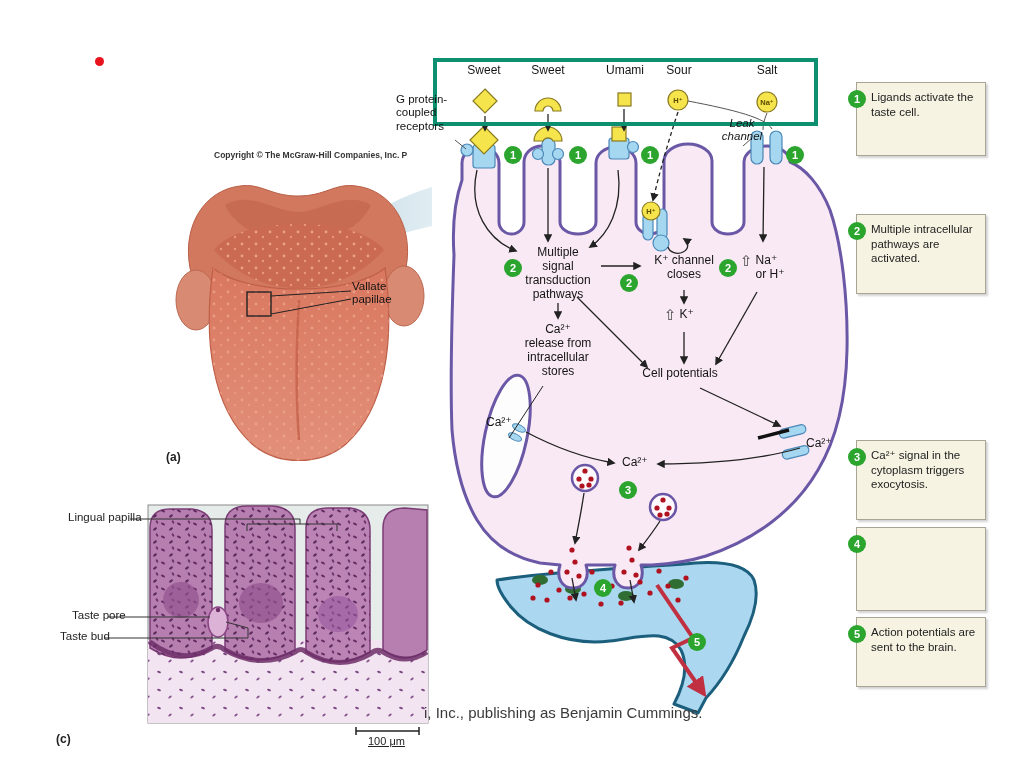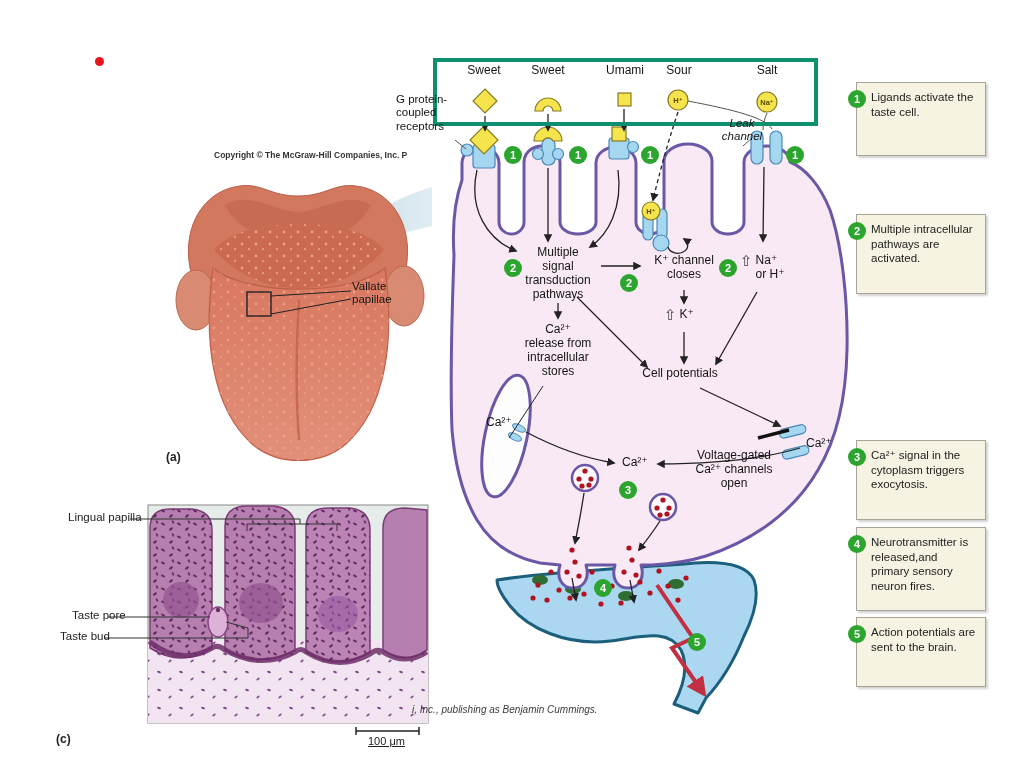--- a/index.html
+++ b/index.html
@@ -12,21 +12,21 @@
   .title{position:absolute;left:326px;top:26px;width:650px;
          font-family:"Liberation Serif","DejaVu Serif",serif;
          font-size:25px;color:#0d8b70;white-space:nowrap;}
   .bullet-dot{position:absolute;left:95px;top:57px;width:9px;height:9px;border-radius:50%;background:#e8131d;}
   .bullet-text{position:absolute;left:112px;top:44px;width:224px;text-align:center;
          font-family:"Liberation Serif","DejaVu Serif",serif;
          font-weight:bold;font-size:25px;line-height:1.25;color:#e8131d;}
   .teal-box{position:absolute;left:433px;top:58px;width:377px;height:60px;
          border:4px solid #0d9070;background:transparent;}
   .copy-top{position:absolute;left:214px;top:150px;font-size:8.5px;font-weight:bold;color:#333;white-space:nowrap;}
-  .copy-bottom{position:absolute;left:412px;top:704px;font-size:10px;color:#3a3a3a;white-space:nowrap;font-style:italic;}
+  .copy-bottom{position:absolute;left:424px;top:704px;font-size:15px;color:#3a3a3a;white-space:nowrap;}
   .figletter{position:absolute;font-size:12px;font-weight:bold;color:#222;}
   .panel{position:absolute;width:108px;background:#f7f3e2;border:1px solid #a8a496;
          box-shadow:1.5px 2px 2px rgba(0,0,0,.18);padding:7px 6px 7px 14px;
          font-size:11.5px;line-height:1.28;color:#222;}
   .gbadge{position:absolute;width:18px;height:18px;border-radius:50%;background:#2ba52e;
          color:#fff;font-weight:bold;font-size:11px;display:flex;align-items:center;
          justify-content:center;z-index:6;}
   .panel .gbadge{left:-9px;top:7px;}
   .histlabel{position:absolute;font-size:11.5px;color:#222;white-space:nowrap;}
   .flexlbl{position:absolute;display:flex;gap:3px;font-size:12px;color:#141414;align-items:flex-start;}
@@ -344,23 +344,20 @@
   <span>K⁺</span>
 </div>
 <div class="lbl" style="left:498px;top:323px;width:120px;">Ca²⁺
 release from
 intracellular
 stores</div>
 <div class="lbl" style="left:620px;top:367px;width:120px;">Cell potentials</div>
 <div class="lbl" style="left:486px;top:416px;">Ca²⁺</div>
 <div class="lbl" style="left:622px;top:456px;">Ca²⁺</div>
 <div class="lbl" style="left:806px;top:437px;">Ca²⁺</div>
-<div class="lbl" style="left:674px;top:449px;width:120px;">Voltage-gated
-Ca²⁺ channels
-open</div>
 
 <div class="gbadge" style="left:504px;top:146px;">1</div>
 <div class="gbadge" style="left:569px;top:146px;">1</div>
 <div class="gbadge" style="left:641px;top:146px;">1</div>
 <div class="gbadge" style="left:786px;top:146px;">1</div>
 <div class="gbadge" style="left:504px;top:259px;">2</div>
 <div class="gbadge" style="left:620px;top:274px;">2</div>
 <div class="gbadge" style="left:719px;top:259px;">2</div>
 <div class="gbadge" style="left:619px;top:481px;">3</div>
 <div class="gbadge" style="left:594px;top:579px;">4</div>
@@ -373,21 +370,20 @@
 <div class="panel" style="left:856px;top:214px;min-height:64px;">
   <div class="gbadge">2</div>
   <span>Multiple intracellular pathways are activated.</span>
 </div>
 <div class="panel" style="left:856px;top:440px;min-height:64px;">
   <div class="gbadge">3</div>
   <span>Ca²⁺ signal in the cytoplasm triggers exocytosis.</span>
 </div>
 <div class="panel" style="left:856px;top:527px;min-height:68px;">
   <div class="gbadge">4</div>
-  <span>Neurotransmitter is released,and primary sensory neuron fires.</span>
 </div>
 <div class="panel" style="left:856px;top:617px;min-height:54px;">
   <div class="gbadge">5</div>
   <span>Action potentials are sent to the brain.</span>
 </div>
 
 <div class="copy-top">Copyright © The McGraw-Hill Companies, Inc. P</div>
 <div class="lbl left" style="left:352px;top:280px;font-size:11.5px;">Vallate
 papillae</div>
 <div class="figletter" style="left:166px;top:450px;">(a)</div>

